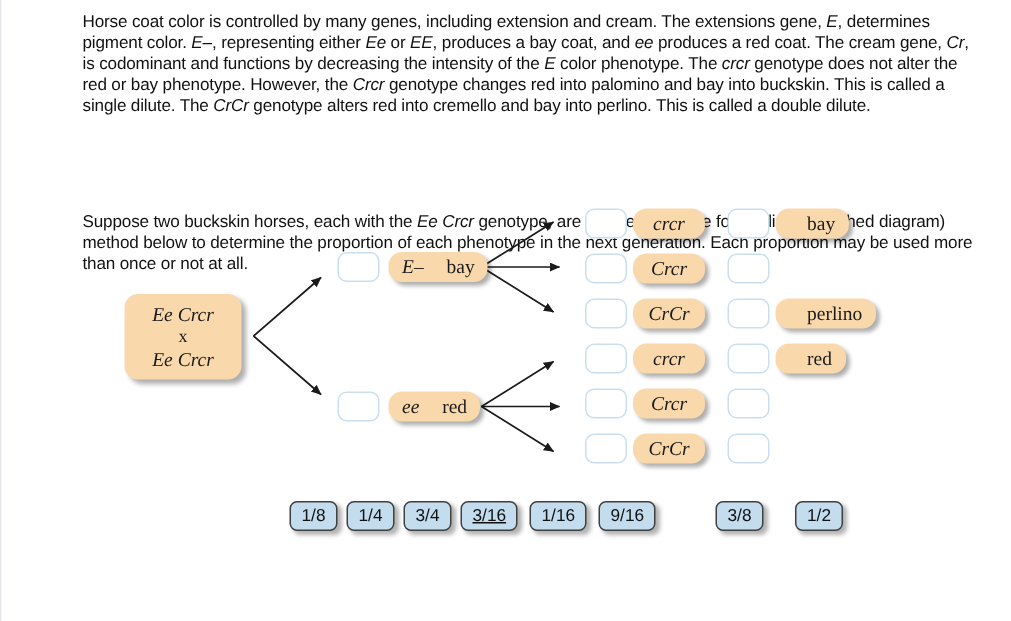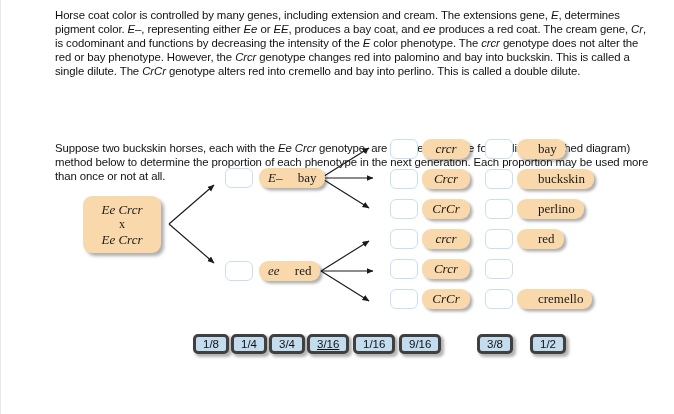--- a/index.html
+++ b/index.html
@@ -107,21 +107,21 @@
     cursor: pointer;
   }
 
   
   .fraction {
     position: absolute;
     box-sizing: border-box;
     top: 334px;
     height: 20px;
     background: #c3dcee;
-    border: 3px solid #404040;
+    border: 1px solid #404040;
     border-radius: 5px;
     box-shadow: 2.5px 2.5px 3px rgba(0,0,0,0.30);
     font-family: "Liberation Sans", sans-serif;
     font-size: 11.5px;
     color: #111;
     display: flex;
     align-items: center;
     justify-content: center;
     padding: 0 7px;
     cursor: pointer;
@@ -203,40 +203,34 @@
   <div class="chip" style="left:421px; top:289px; width:48px;">
     <span class="gen">CrCr</span>
   </div>
 
   <div class="slot" style="left:484px; top:139px;"></div>
   <div class="chip" style="left:516px; top:139px;">
     <span class="phe">bay</span>
   </div>
 
   <div class="slot" style="left:484px; top:169px;"></div>
-  <div class="chip" style="left:516px; top:169px;">
-    <span class="phe">buckskin</span>
-  </div>
 
   <div class="slot" style="left:484px; top:199px;"></div>
   <div class="chip" style="left:516px; top:199px;">
     <span class="phe">perlino</span>
   </div>
 
   <div class="slot" style="left:484px; top:229px;"></div>
   <div class="chip" style="left:516px; top:229px;">
     <span class="phe">red</span>
   </div>
 
   <div class="slot" style="left:484px; top:259px;"></div>
 
   <div class="slot" style="left:484px; top:289px;"></div>
-  <div class="chip" style="left:516px; top:289px;">
-    <span class="phe">cremello</span>
-  </div>
 
   <div class="fraction" style="left:192px;">1/8</div>
   <div class="fraction" style="left:230px;">1/4</div>
   <div class="fraction" style="left:268px;">3/4</div>
   <div class="fraction" style="left:306px;text-decoration:underline;">3/16</div>
   <div class="fraction" style="left:352px;">1/16</div>
   <div class="fraction" style="left:398px;">9/16</div>
   <div class="fraction" style="left:444px;margin-left:32px;">3/8</div>
   <div class="fraction" style="left:504px;margin-left:25px;">1/2</div>
 

